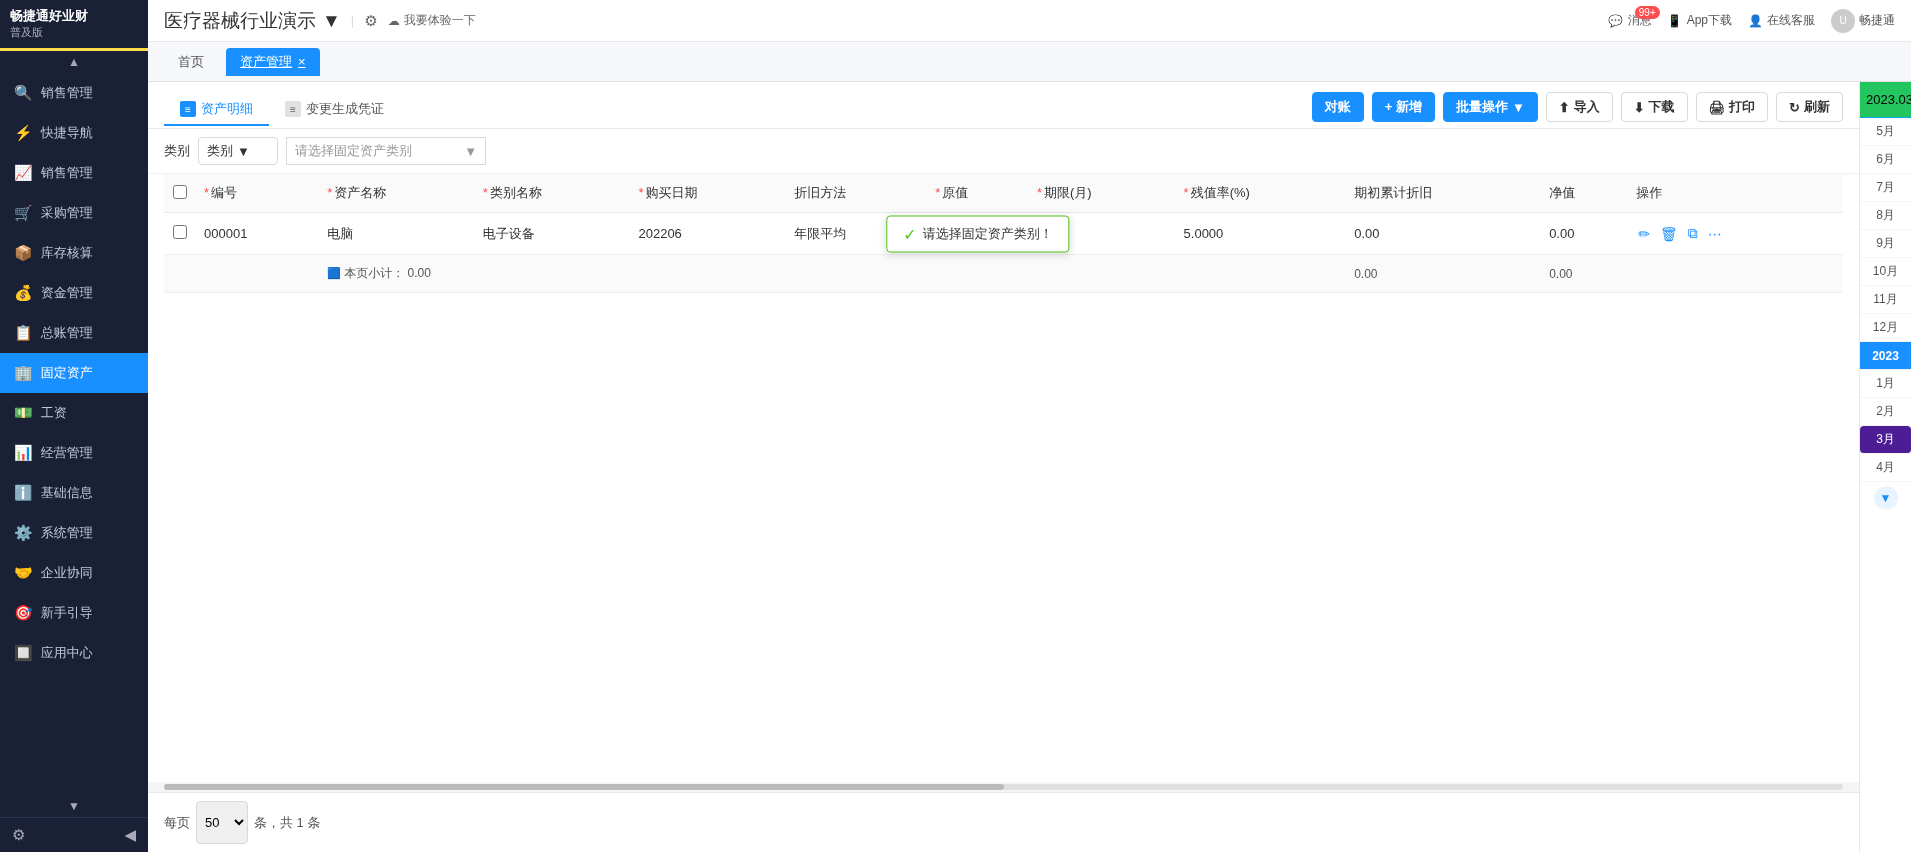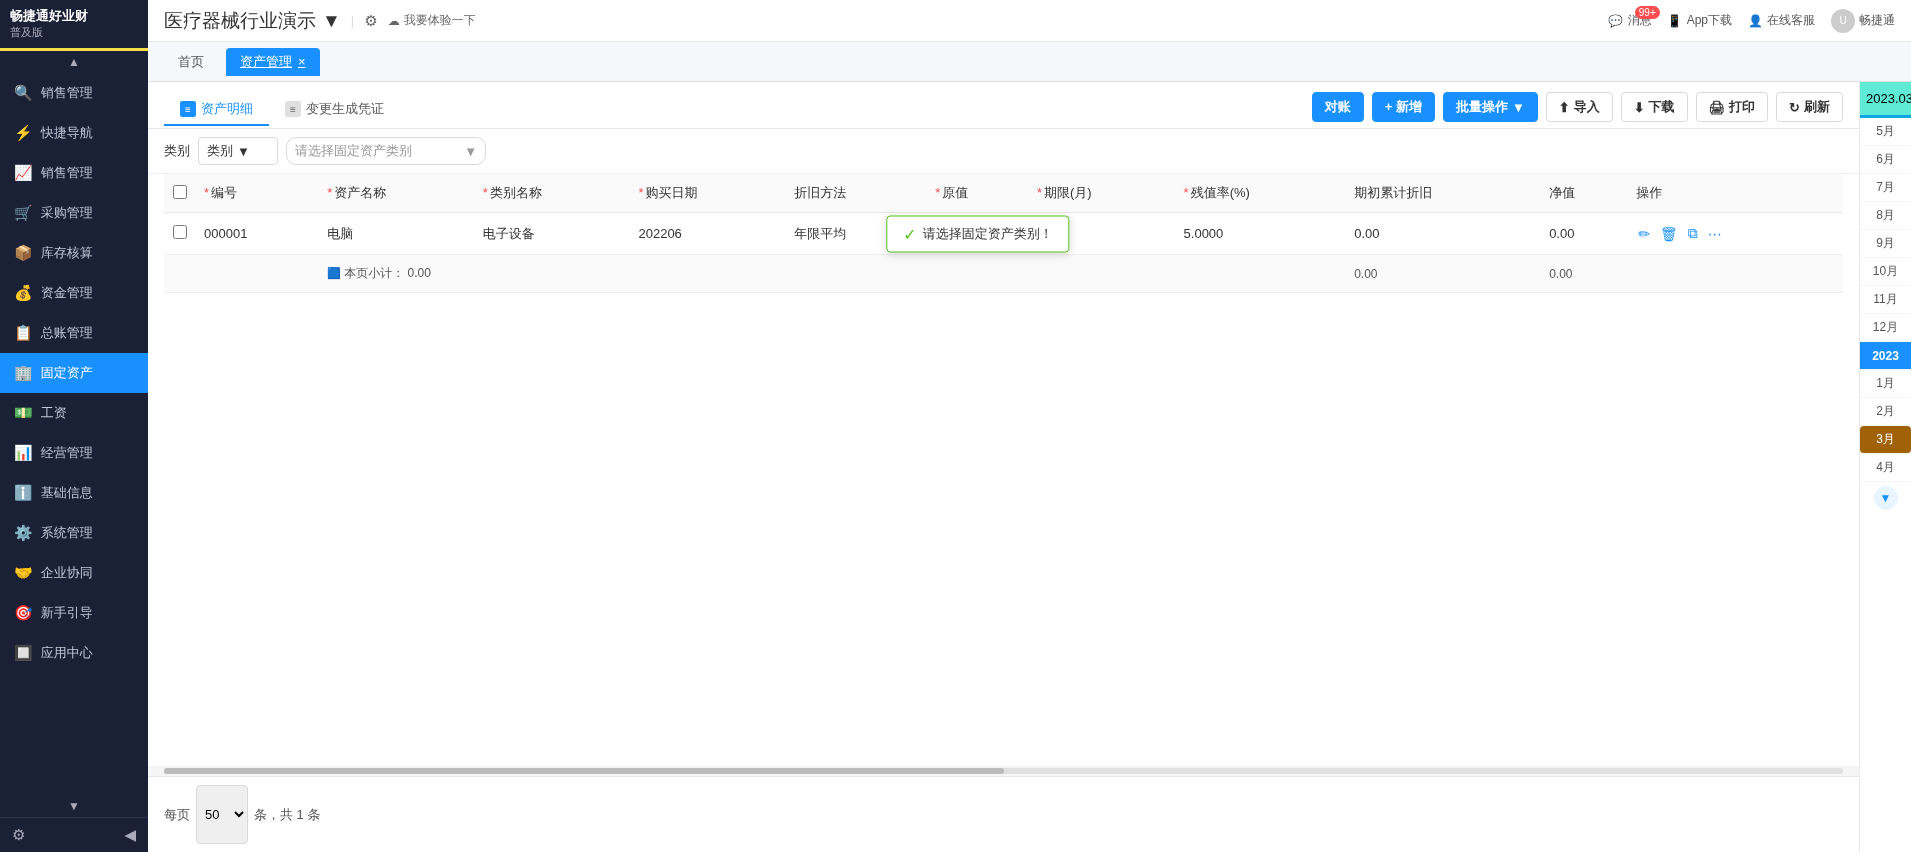--- a/index.html
+++ b/index.html
@@ -273,21 +273,21 @@
       cursor: pointer;
       font-size: 13px;
       color: #333;
       min-width: 80px;
     }
     .filter-input {
       display: flex;
       align-items: center;
       gap: 4px;
       border: 1px solid #d9d9d9;
-      border-radius: 10px;
+      border-radius: 0;
       padding: 4px 8px;
       background: #fff;
       min-width: 200px;
       color: #999;
       font-size: 13px;
       cursor: pointer;
     }
 
     
     .table-wrap {
@@ -353,21 +353,21 @@
       padding: 8px 16px;
       border-top: 1px solid #e8e8e8;
       font-size: 13px;
       color: #555;
       gap: 6px;
       flex-shrink: 0;
     }
     .page-size-select {
       border: 1px solid #d9d9d9;
       border-radius: 4px;
-      padding: 20px 4px;
+      padding: 12px 4px;
       font-size: 13px;
     }
 
     
     .hscroll-bar {
       height: 10px;
       background: #f5f5f5;
       padding: 0 16px;
       flex-shrink: 0;
       display: flex;
@@ -398,40 +398,40 @@
       flex-shrink: 0;
       overflow: hidden;
     }
     .right-panel-header {
       width: 100%;
       height: 36px;
       display: flex;
       align-items: center;
       justify-content: space-between;
       padding: 0 6px;
-      border-bottom: 3px solid #0ea5e9;
-      background: #5eead4;
+      border-bottom: 1px solid #0ea5e9;
+      background: #22c55e;
     }
     .right-panel-months {
       display: flex;
       flex-direction: column;
       width: 100%;
     }
     .month-item {
       display: flex;
       align-items: center;
       justify-content: center;
       height: 28px;
       font-size: 12px;
       color: #555;
       cursor: pointer;
       border-bottom: 1px solid #f5f5f5;
     }
     .month-item.current {
-      background: #a16207;
+      background: #4c1d95;
       color: #fff;
       border-radius: 4px;
     }
     .month-item.year-label {
       background: #1890ff;
       color: #fff;
       font-weight: bold;
       font-size: 12px;
     }
   </style>

